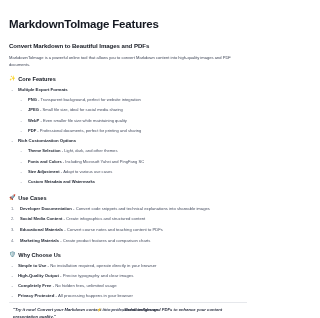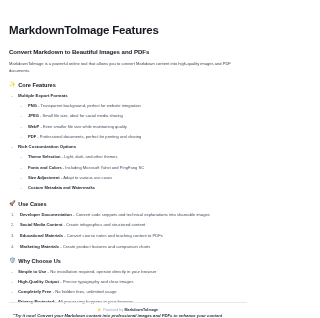--- a/index.html
+++ b/index.html
@@ -10,21 +10,21 @@
     background: #ffffff;
     font-family: "Liberation Sans", sans-serif;
     color: #1f2430;
     overflow: hidden;
   }
 
   .page {
     width: 256px;
     height: 318px;
     background: #ffffff;
-    padding: 23px 9px 0 9px;
+    padding: 17px 9px 0 9px;
     position: relative;
   }
 
   
   .doc-title {
     font-size: 11.5px;
     font-weight: bold;
     letter-spacing: -0.2px;
     color: #141821;
     line-height: 1.25;

